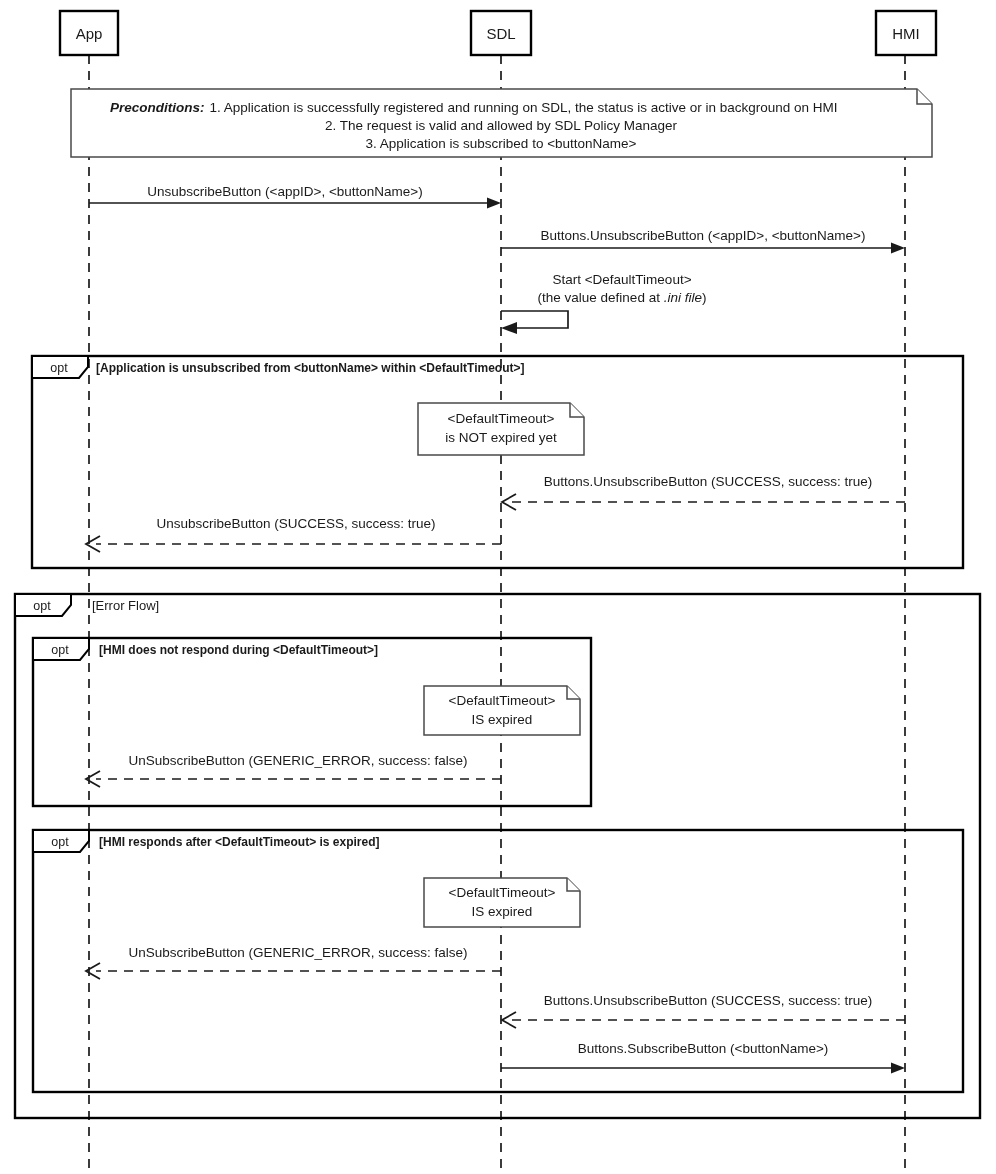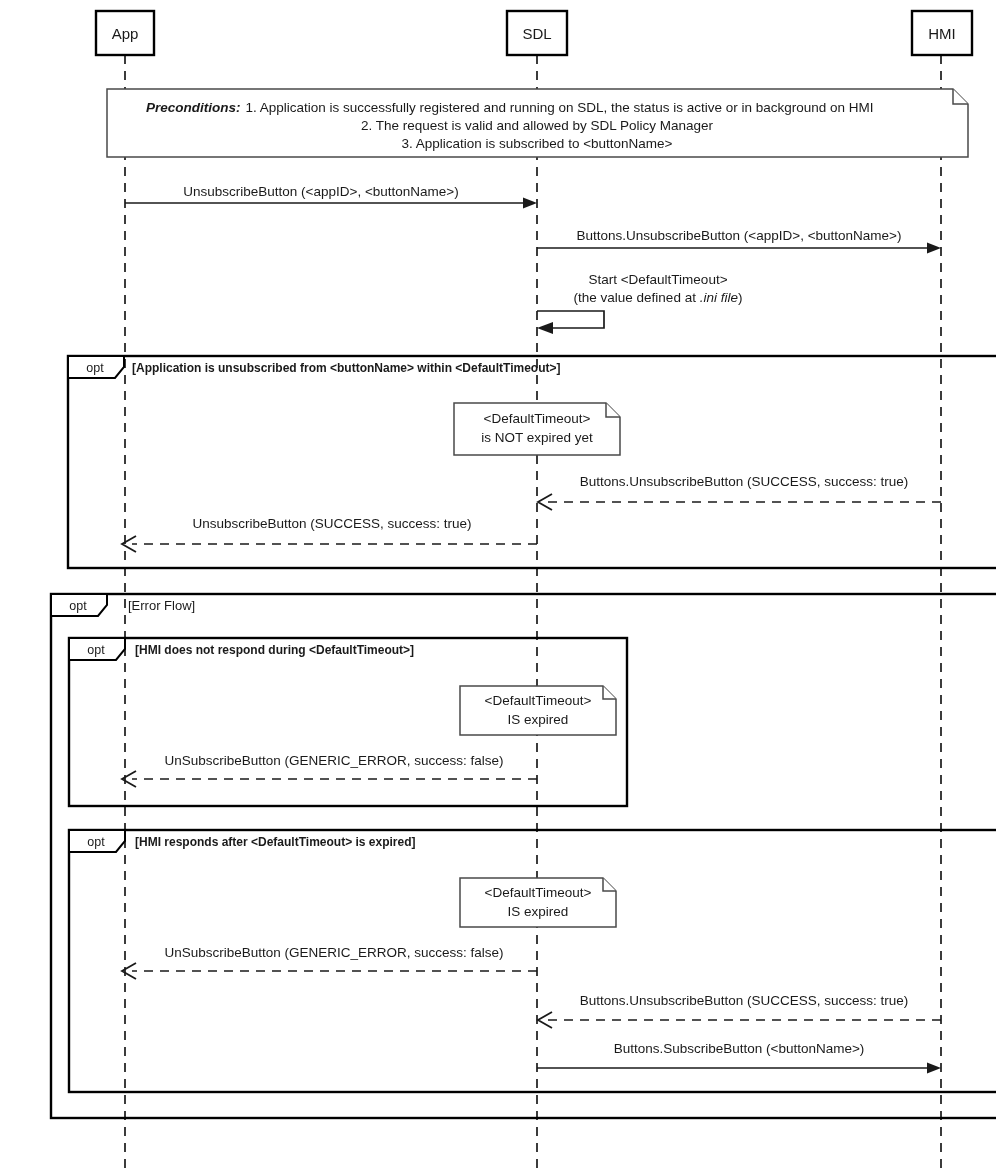--- a/index.html
+++ b/index.html
@@ -10,21 +10,20 @@
   body {
     width: 996px;
     height: 1174px;
     font-family: "Liberation Sans", sans-serif;
     overflow: hidden;
   }
   #diagram-root {
     position: relative;
     width: 944px;
     height: 1174px;
-    padding-left: 36px;
   }
   svg.seq {
     display: block;
     width: 996px;
     height: 1174px;
     shape-rendering: geometricPrecision;
   }
   text {
     font-family: "Liberation Sans", sans-serif;
     fill: #1a1a1a;

